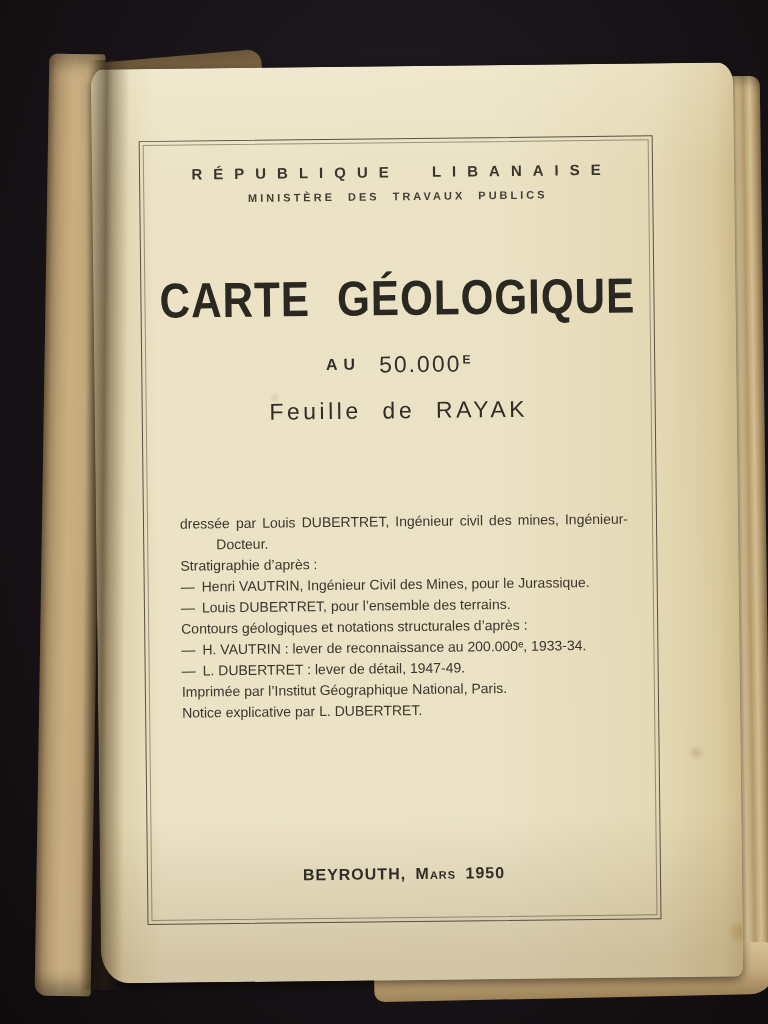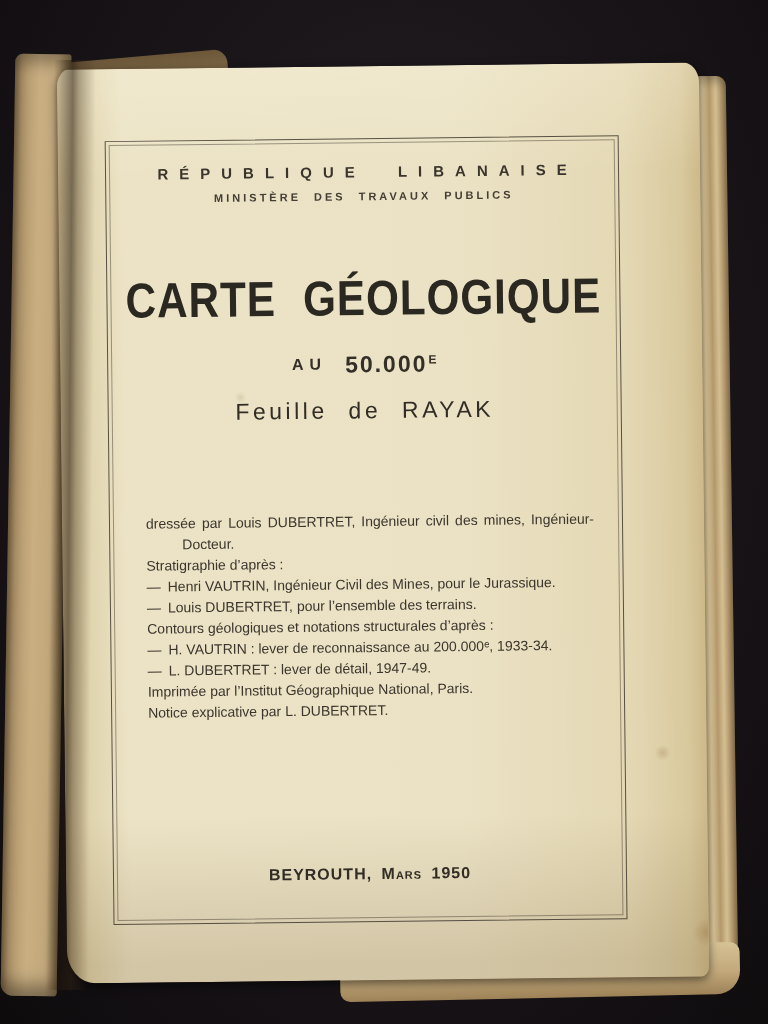--- a/index.html
+++ b/index.html
@@ -1,21 +1,21 @@
 <!DOCTYPE html>
 <html><head>
 <meta charset="utf-8">
 <style>
   html,body{margin:0;padding:0;}
   body{
     width:768px;height:1024px;overflow:hidden;position:relative;
     background:radial-gradient(ellipse at 52% 38%, #272226 0%, #1b161a 45%, #0e0b0d 100%);
     font-family:"Liberation Sans", sans-serif;
   }
-  .scene{position:absolute;inset:0;}
+  .scene{position:absolute;inset:0;margin-left:34px;}
 
   
   .cover-top-sliver{
     position:absolute;left:58px;top:56px;width:170px;height:34px;
     background:linear-gradient(180deg,#6b5639,#8a744e);
     transform:rotate(-5deg);border-radius:6px 14px 2px 2px;z-index:1;
   }
   .cover-flap{
     position:absolute;left:8px;top:54px;width:56px;height:942px;
     background:linear-gradient(90deg,#967b54 0%,#b3976c 12%,#c8ae81 45%,#c3a87c 78%,#a68c60 100%);
@@ -75,21 +75,21 @@
     position:absolute;top:134px;left:0;width:100%;margin:0;text-align:center;
     font-size:44px;font-weight:700;color:#2b2721;
     letter-spacing:1px;word-spacing:15px;white-space:nowrap;
     transform:scale(.96,1.12);transform-origin:center;
   }
   .scale-line{
     position:absolute;top:212px;left:0;width:100%;text-align:center;
     color:#332e27;white-space:nowrap;
   }
   .scale-prefix{font-size:16px;font-weight:600;letter-spacing:6px;margin-right:18px;vertical-align:3px;}
-  .scale-value{font-size:23px;font-weight:700;letter-spacing:2px;}
+  .scale-value{font-size:23px;font-weight:400;letter-spacing:2px;}
   .scale-sup{font-size:12px;font-weight:700;vertical-align:8px;margin-left:1px;}
   .sheet-title{
     position:absolute;top:258px;left:0;width:100%;margin:0;text-align:center;
     font-size:23px;font-weight:500;color:#312c25;
     letter-spacing:3.5px;word-spacing:11px;white-space:nowrap;
   }
 
   .body-block{
     position:absolute;top:372px;left:36px;width:448px;
     font-size:14px;line-height:1.5;color:#3b352c;

